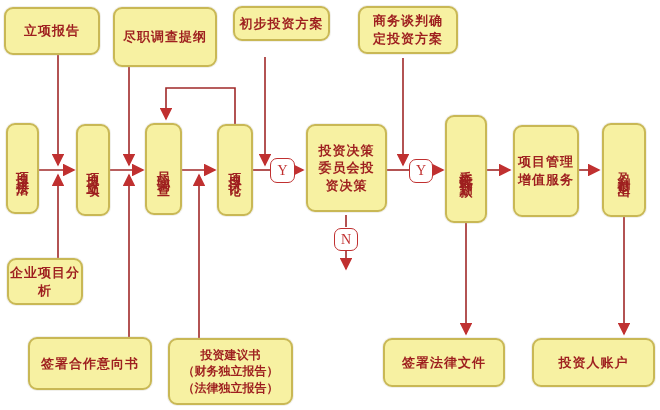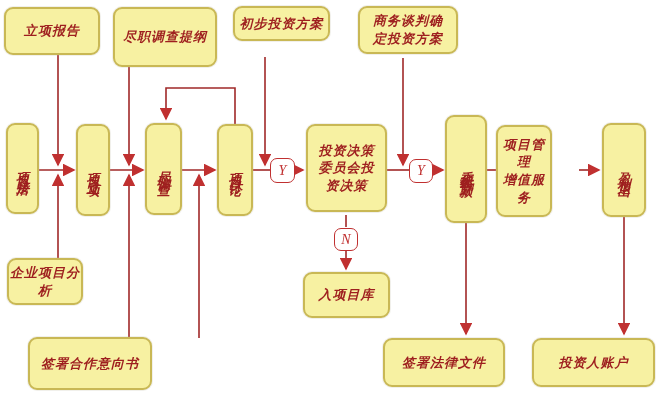--- a/index.html
+++ b/index.html
@@ -1,19 +1,18 @@
 <!DOCTYPE html>
 <html style="--node-fill: #F7F1A2; --node-border: #C9B855; --connector: #A02828; --arrowhead: #C03030; --text: #9E1F1F; --decision-fill: #FFFFFF; --decision-border: #C03030;"><head>
 <meta charset="utf-8">
 <style>
   html,body{margin:0;padding:0;background:#ffffff;}
   .stage{
     position:relative;width:660px;height:410px;background:#ffffff;overflow:hidden;
     font-family:"DejaVu Sans",sans-serif;
-    font-style:italic;
   }
   .edges{position:absolute;left:0;top:0;}
   .edge{stroke:var(--connector,#A02828);stroke-width:1.6;fill:none;}
   #arr path{fill:var(--arrowhead,#C03030);}
   .node{
     position:absolute;box-sizing:border-box;
     background:var(--node-fill,#F7F1A2);
     border:2px solid var(--node-border,#C9B855);
     border-radius:9px;
     color:var(--text,#9E1F1F);
@@ -91,31 +90,33 @@
   <div class="decision" style="left:270px;top:158px;width:25px;height:25px">Y</div>
 
   <div class="node" style="left:306px;top:124px;width:81px;height:88px">投资决策
 委员会投
 资决策</div>
 
   <div class="decision" style="left:409px;top:159px;width:24px;height:24px">Y</div>
 
   <div class="node vert" style="left:445px;top:115px;width:42px;height:108px;letter-spacing:3px">委托银行划款</div>
 
-  <div class="node" style="left:496px;top:125px;width:56px;height:92px">项目管理
+  <div class="node" style="left:513px;top:125px;width:66px;height:92px">项目管理
 增值服务</div>
 
   <div class="node vert" style="left:602px;top:123px;width:44px;height:94px">盈利退出</div>
 
   <div class="node" style="left:7px;top:258px;width:76px;height:47px">企业项目分析</div>
 
   <div class="node" style="left:28px;top:337px;width:124px;height:53px">签署合作意向书</div>
 
+  <div class="node small" style="left:168px;top:338px;width:125px;height:67px">投资建议书
+（财务独立报告）
+（法律独立报告）</div>
 
   <div class="decision" style="left:334px;top:228px;width:24px;height:23px">N</div>
 
-  <div class="node" style="left:303px;top:272px;width:87px;height:46px">入项目库</div>
 
   <div class="node" style="left:532px;top:338px;width:123px;height:49px">投资人账户</div>
 
   <div class="node" style="left:383px;top:338px;width:122px;height:49px">签署法律文件</div>
 
 </div>
 
 </body></html>

